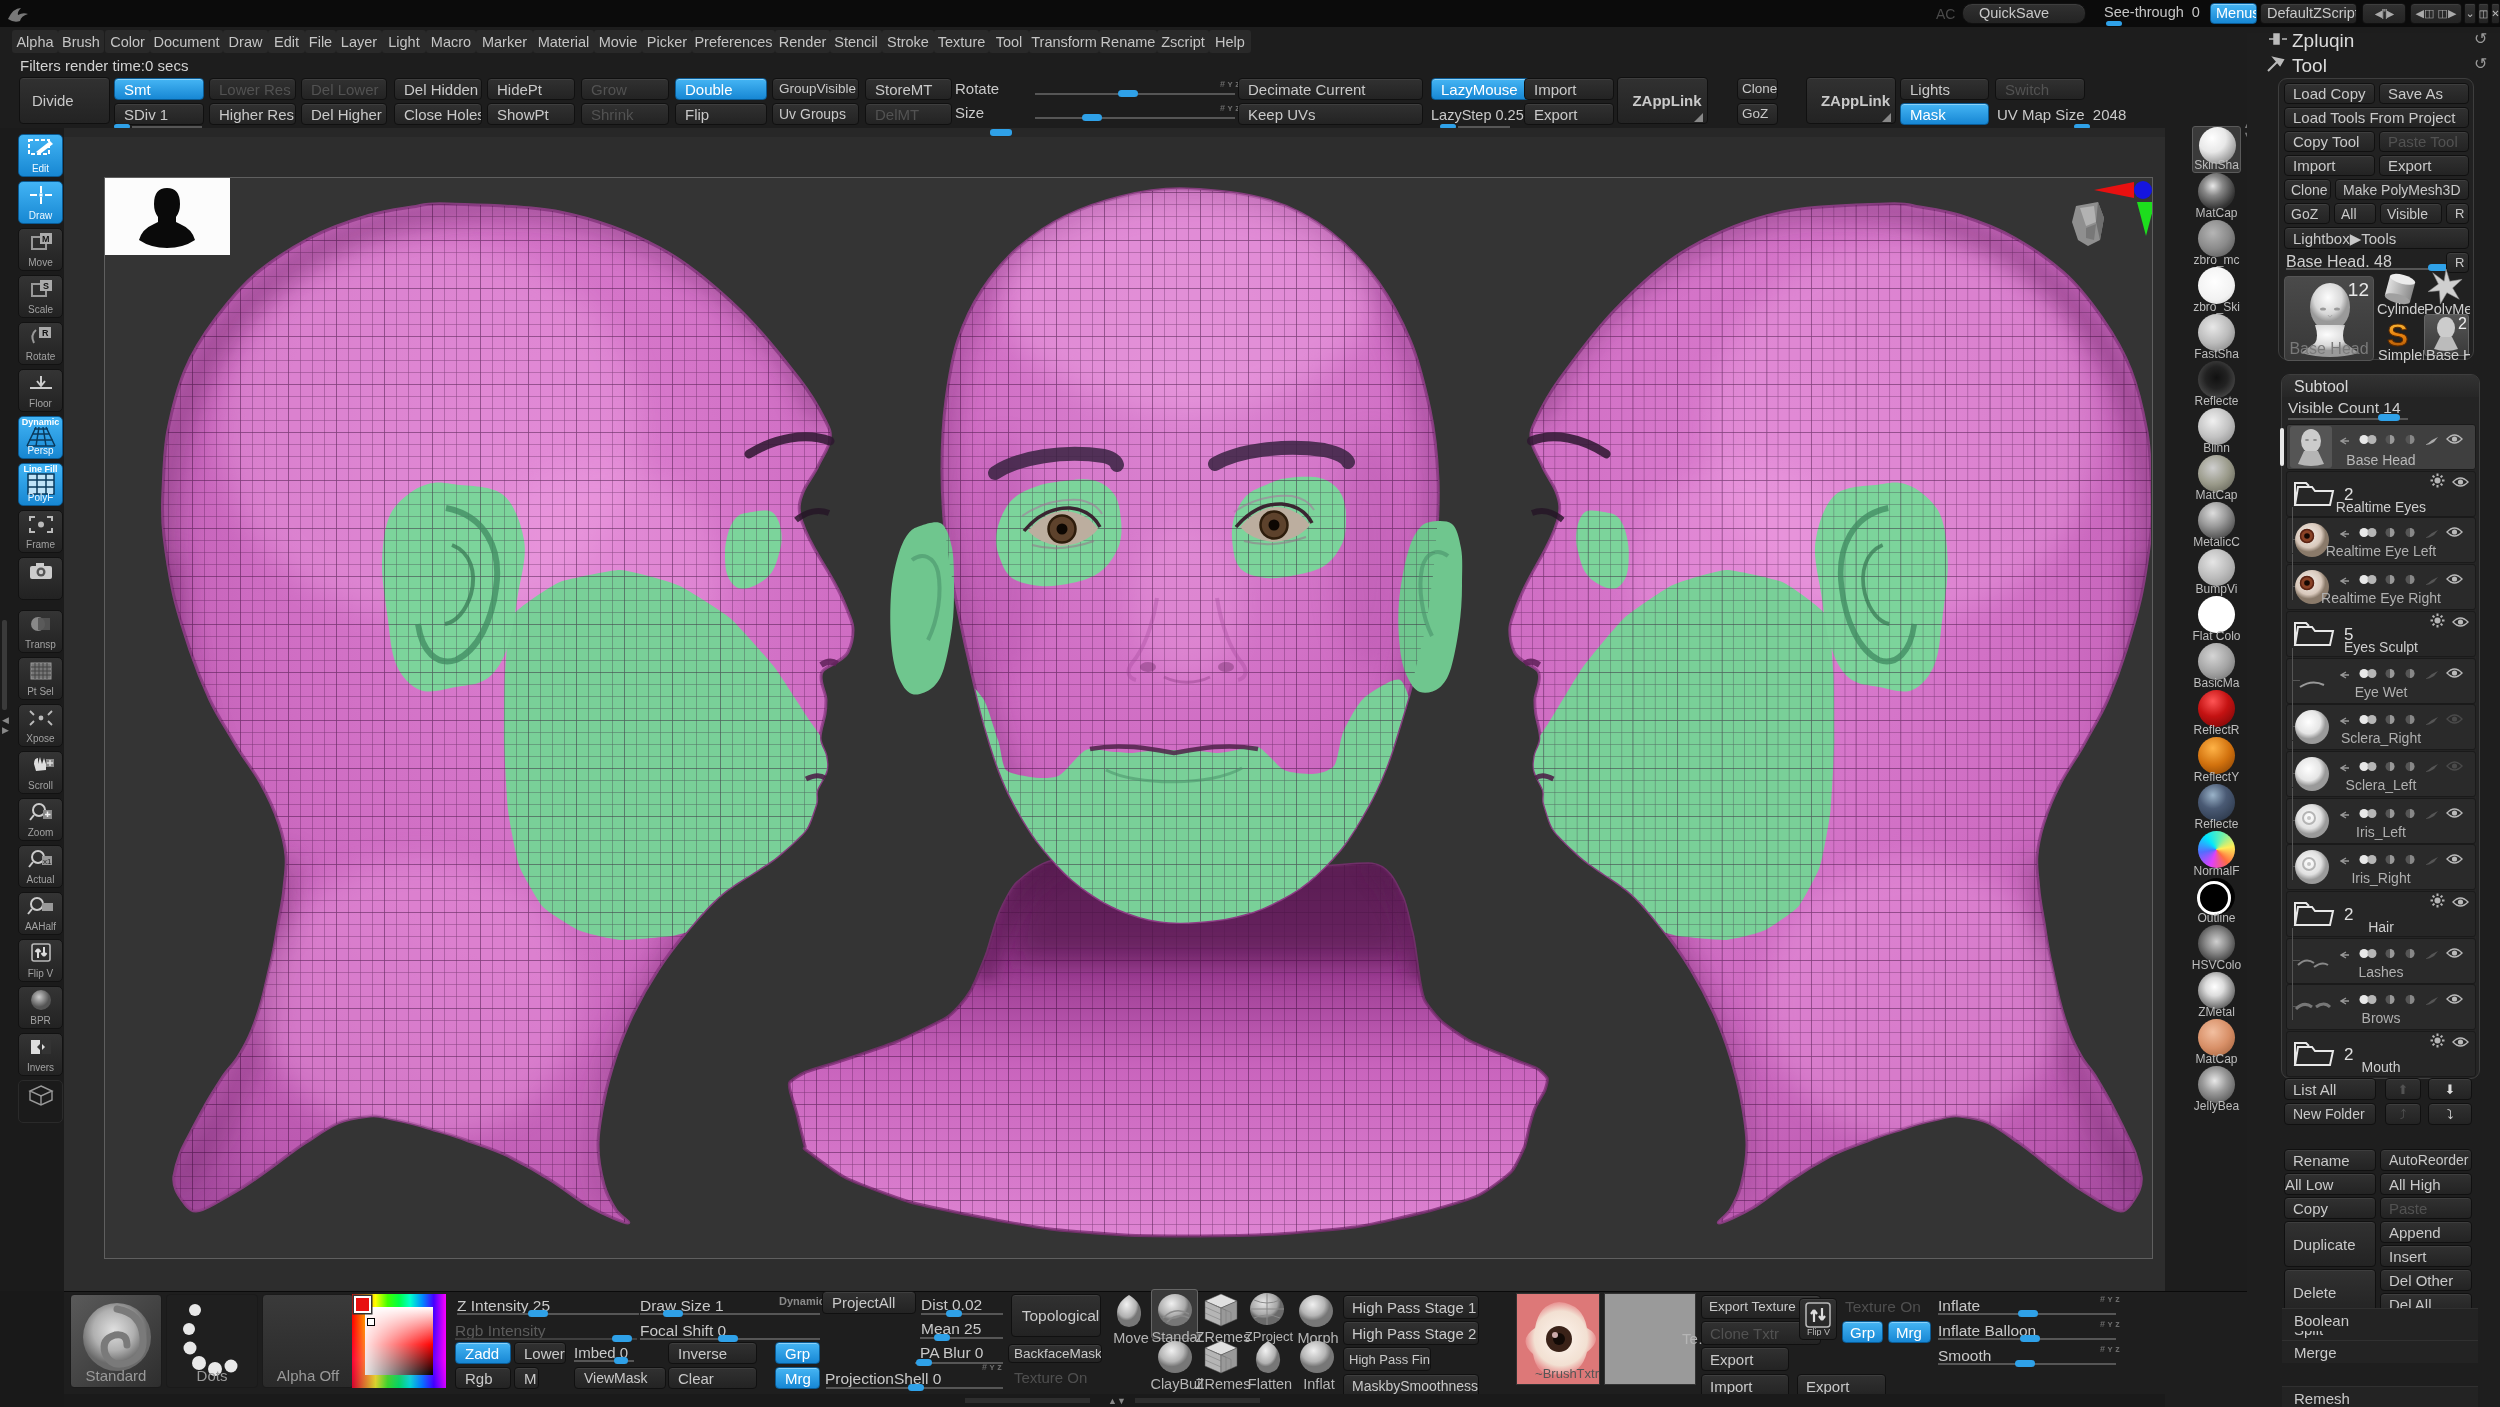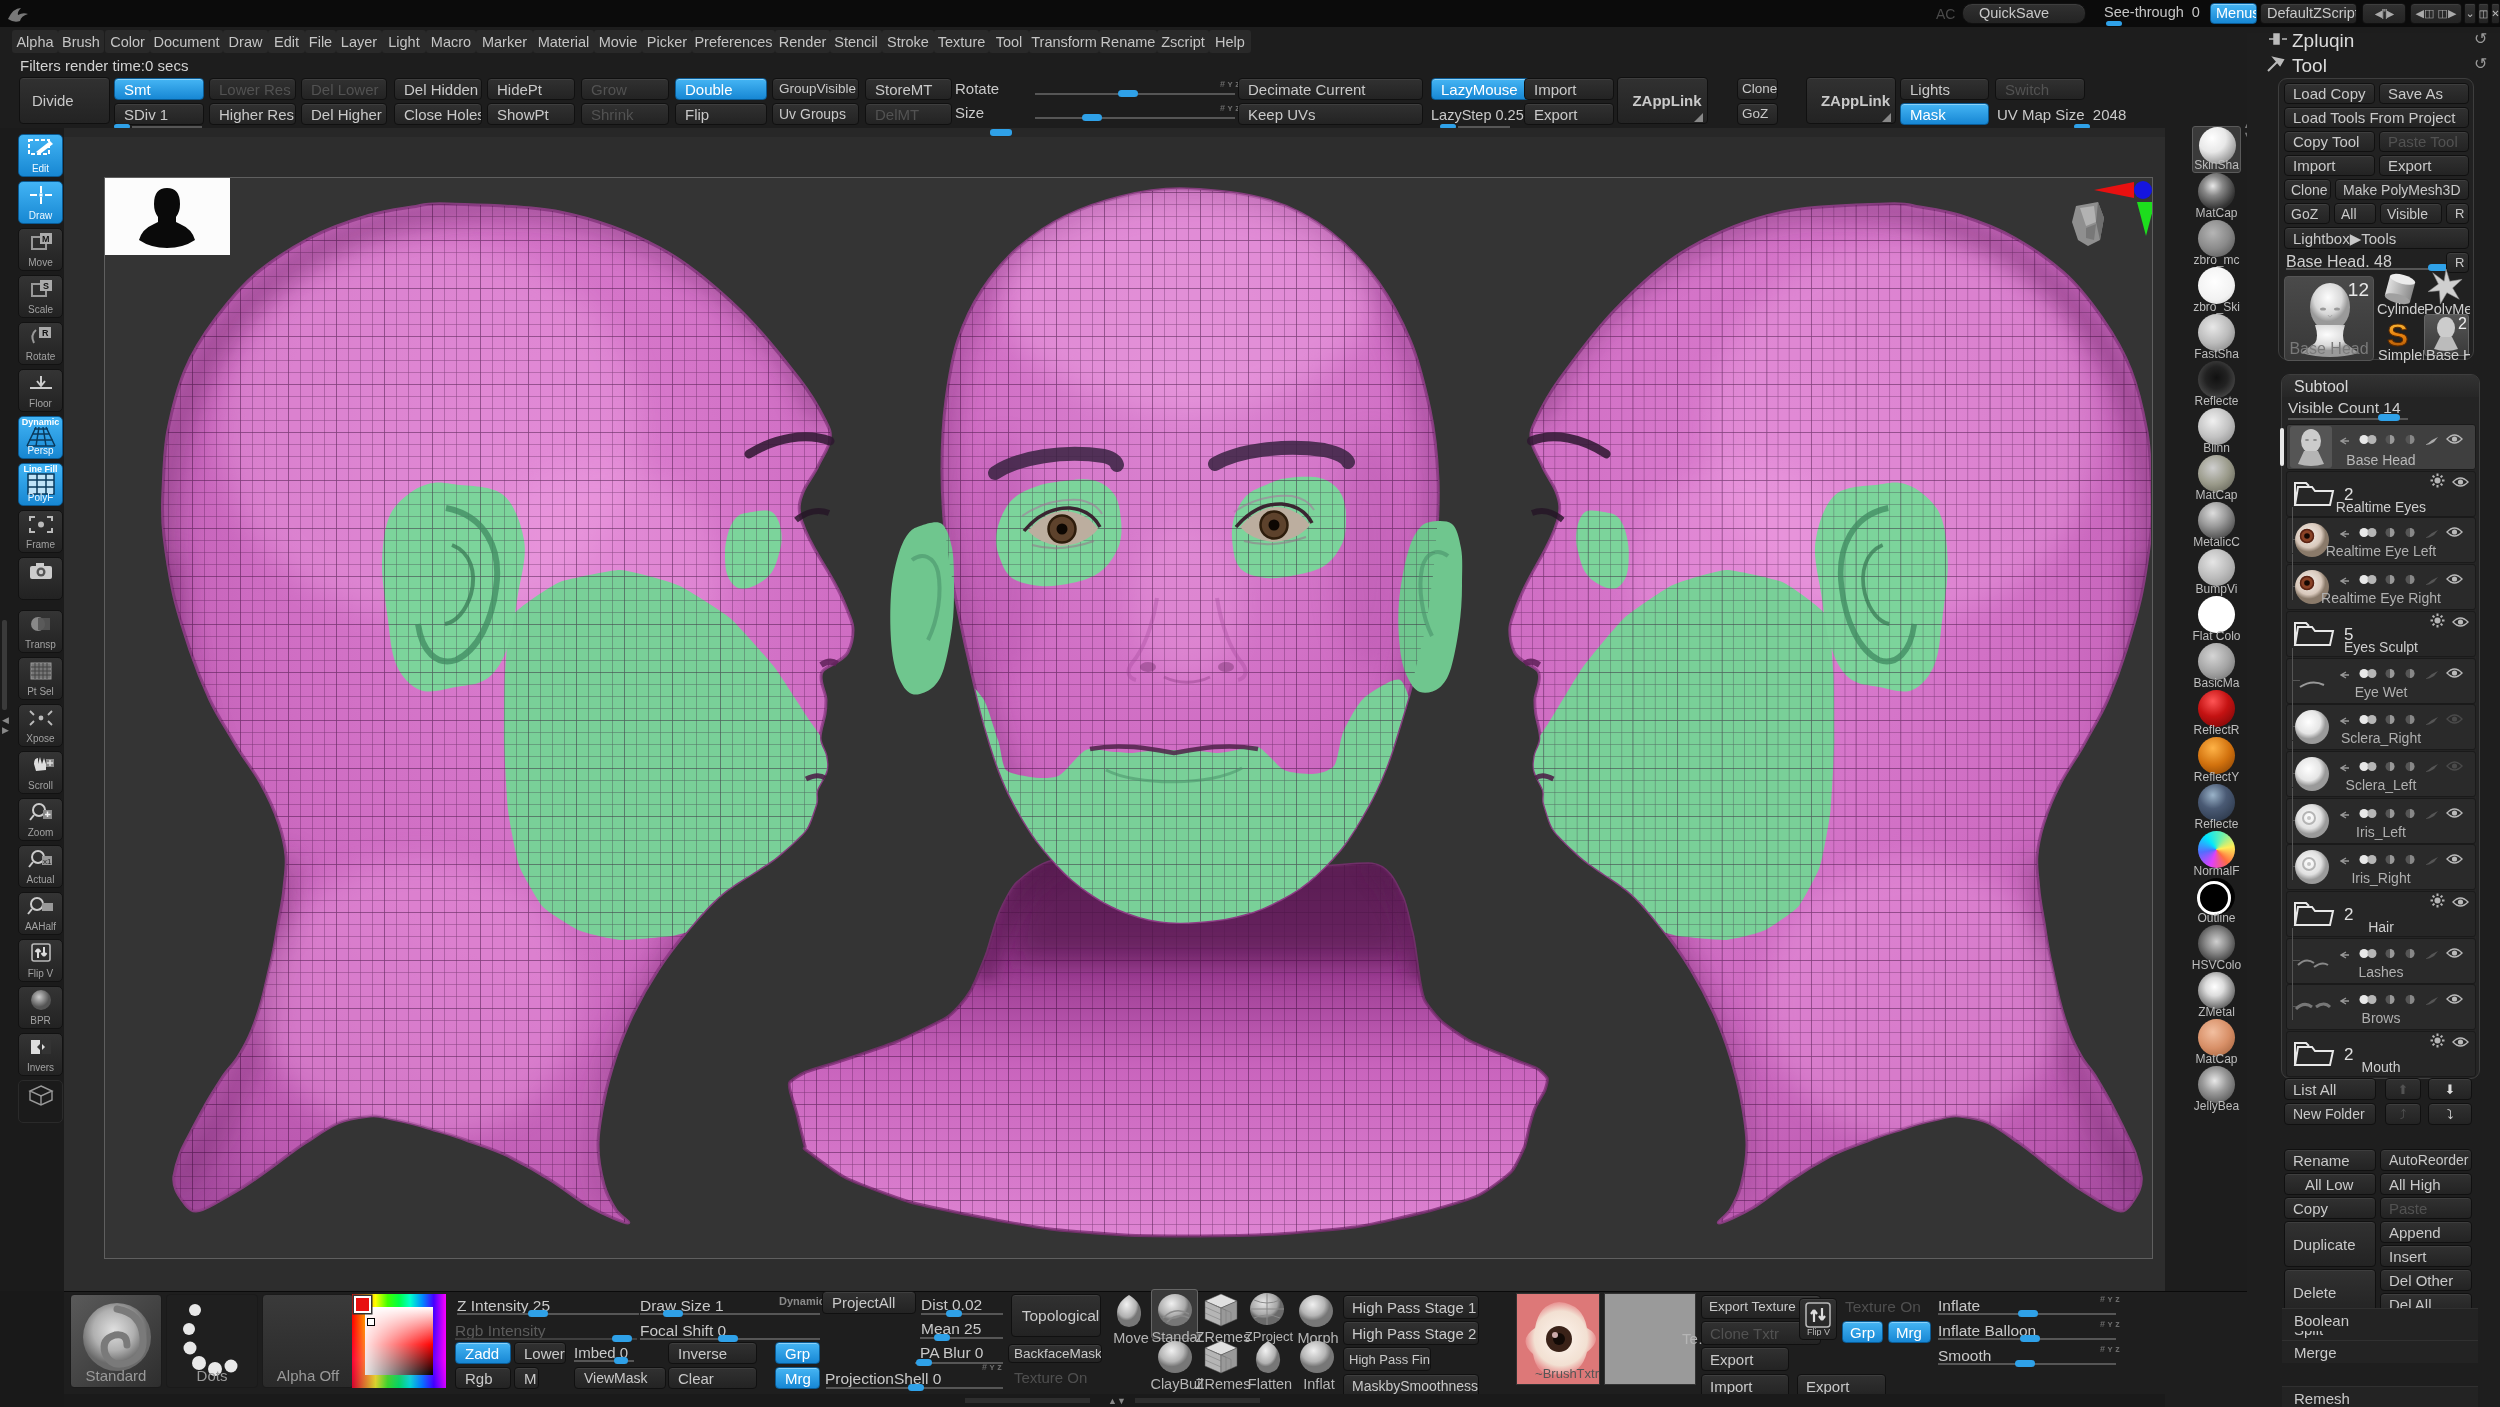--- a/index.html
+++ b/index.html
@@ -1136,21 +1136,21 @@
       </svg></div>
 <div class="stlbl" style="left:2286px;width:190px;top:1059.1000000000004px;color:#cfcfcf;">Mouth</div>
 <div class="btn" style="left:2284px;top:1078px;width:92px;height:22px;font-size:15px;padding-left:8px;">List All</div>
 <div class="btn c dim" style="left:2385px;top:1078px;width:36px;height:22px;font-size:13px;">⬆</div>
 <div class="btn c" style="left:2428px;top:1078px;width:44px;height:22px;font-size:13px;color:#ddd;">⬇</div>
 <div class="btn" style="left:2284px;top:1103px;width:92px;height:22px;font-size:14px;padding-left:8px;">New Folder</div>
 <div class="btn c dim" style="left:2385px;top:1103px;width:36px;height:22px;font-size:13px;">⤴</div>
 <div class="btn c" style="left:2428px;top:1103px;width:44px;height:22px;font-size:13px;color:#ddd;">⤵</div>
 <div class="btn" style="left:2284px;top:1149px;width:92px;height:22px;font-size:15px;padding-left:8px;">Rename</div>
 <div class="btn" style="left:2380px;top:1149px;width:92px;height:22px;font-size:14px;padding-left:8px;">AutoReorder</div>
-<div class="btn" style="left:2284px;top:1173px;width:92px;height:22px;font-size:15px;padding-left:20px;">All Low</div>
+<div class="btn" style="left:2284px;top:1173px;width:92px;height:22px;font-size:15px;padding-left:0;">All Low</div>
 <div class="btn" style="left:2380px;top:1173px;width:92px;height:22px;font-size:15px;padding-left:8px;">All High</div>
 <div class="btn" style="left:2284px;top:1197px;width:92px;height:22px;font-size:15px;padding-left:8px;">Copy</div>
 <div class="btn dim" style="left:2380px;top:1197px;width:92px;height:22px;font-size:15px;padding-left:8px;">Paste</div>
 <div class="btn" style="left:2284px;top:1221px;width:92px;height:46px;font-size:15px;padding-left:8px;">Duplicate</div>
 <div class="btn" style="left:2380px;top:1221px;width:92px;height:22px;font-size:15px;padding-left:8px;">Append</div>
 <div class="btn" style="left:2380px;top:1245px;width:92px;height:22px;font-size:15px;padding-left:8px;">Insert</div>
 <div class="btn" style="left:2284px;top:1269px;width:92px;height:46px;font-size:15px;padding-left:8px;">Delete</div>
 <div class="btn" style="left:2380px;top:1269px;width:92px;height:22px;font-size:15px;padding-left:8px;">Del Other</div>
 <div class="btn" style="left:2380px;top:1293px;width:92px;height:22px;font-size:15px;padding-left:8px;">Del All</div>
 <div class="abs" style="left:2282px;top:1317px;width:196px;height:23px;background:#232323;border-top:1px solid #303030;color:#c9c9c9;font-size:15px;display:flex;align-items:center;padding-left:12px;">Split</div>

